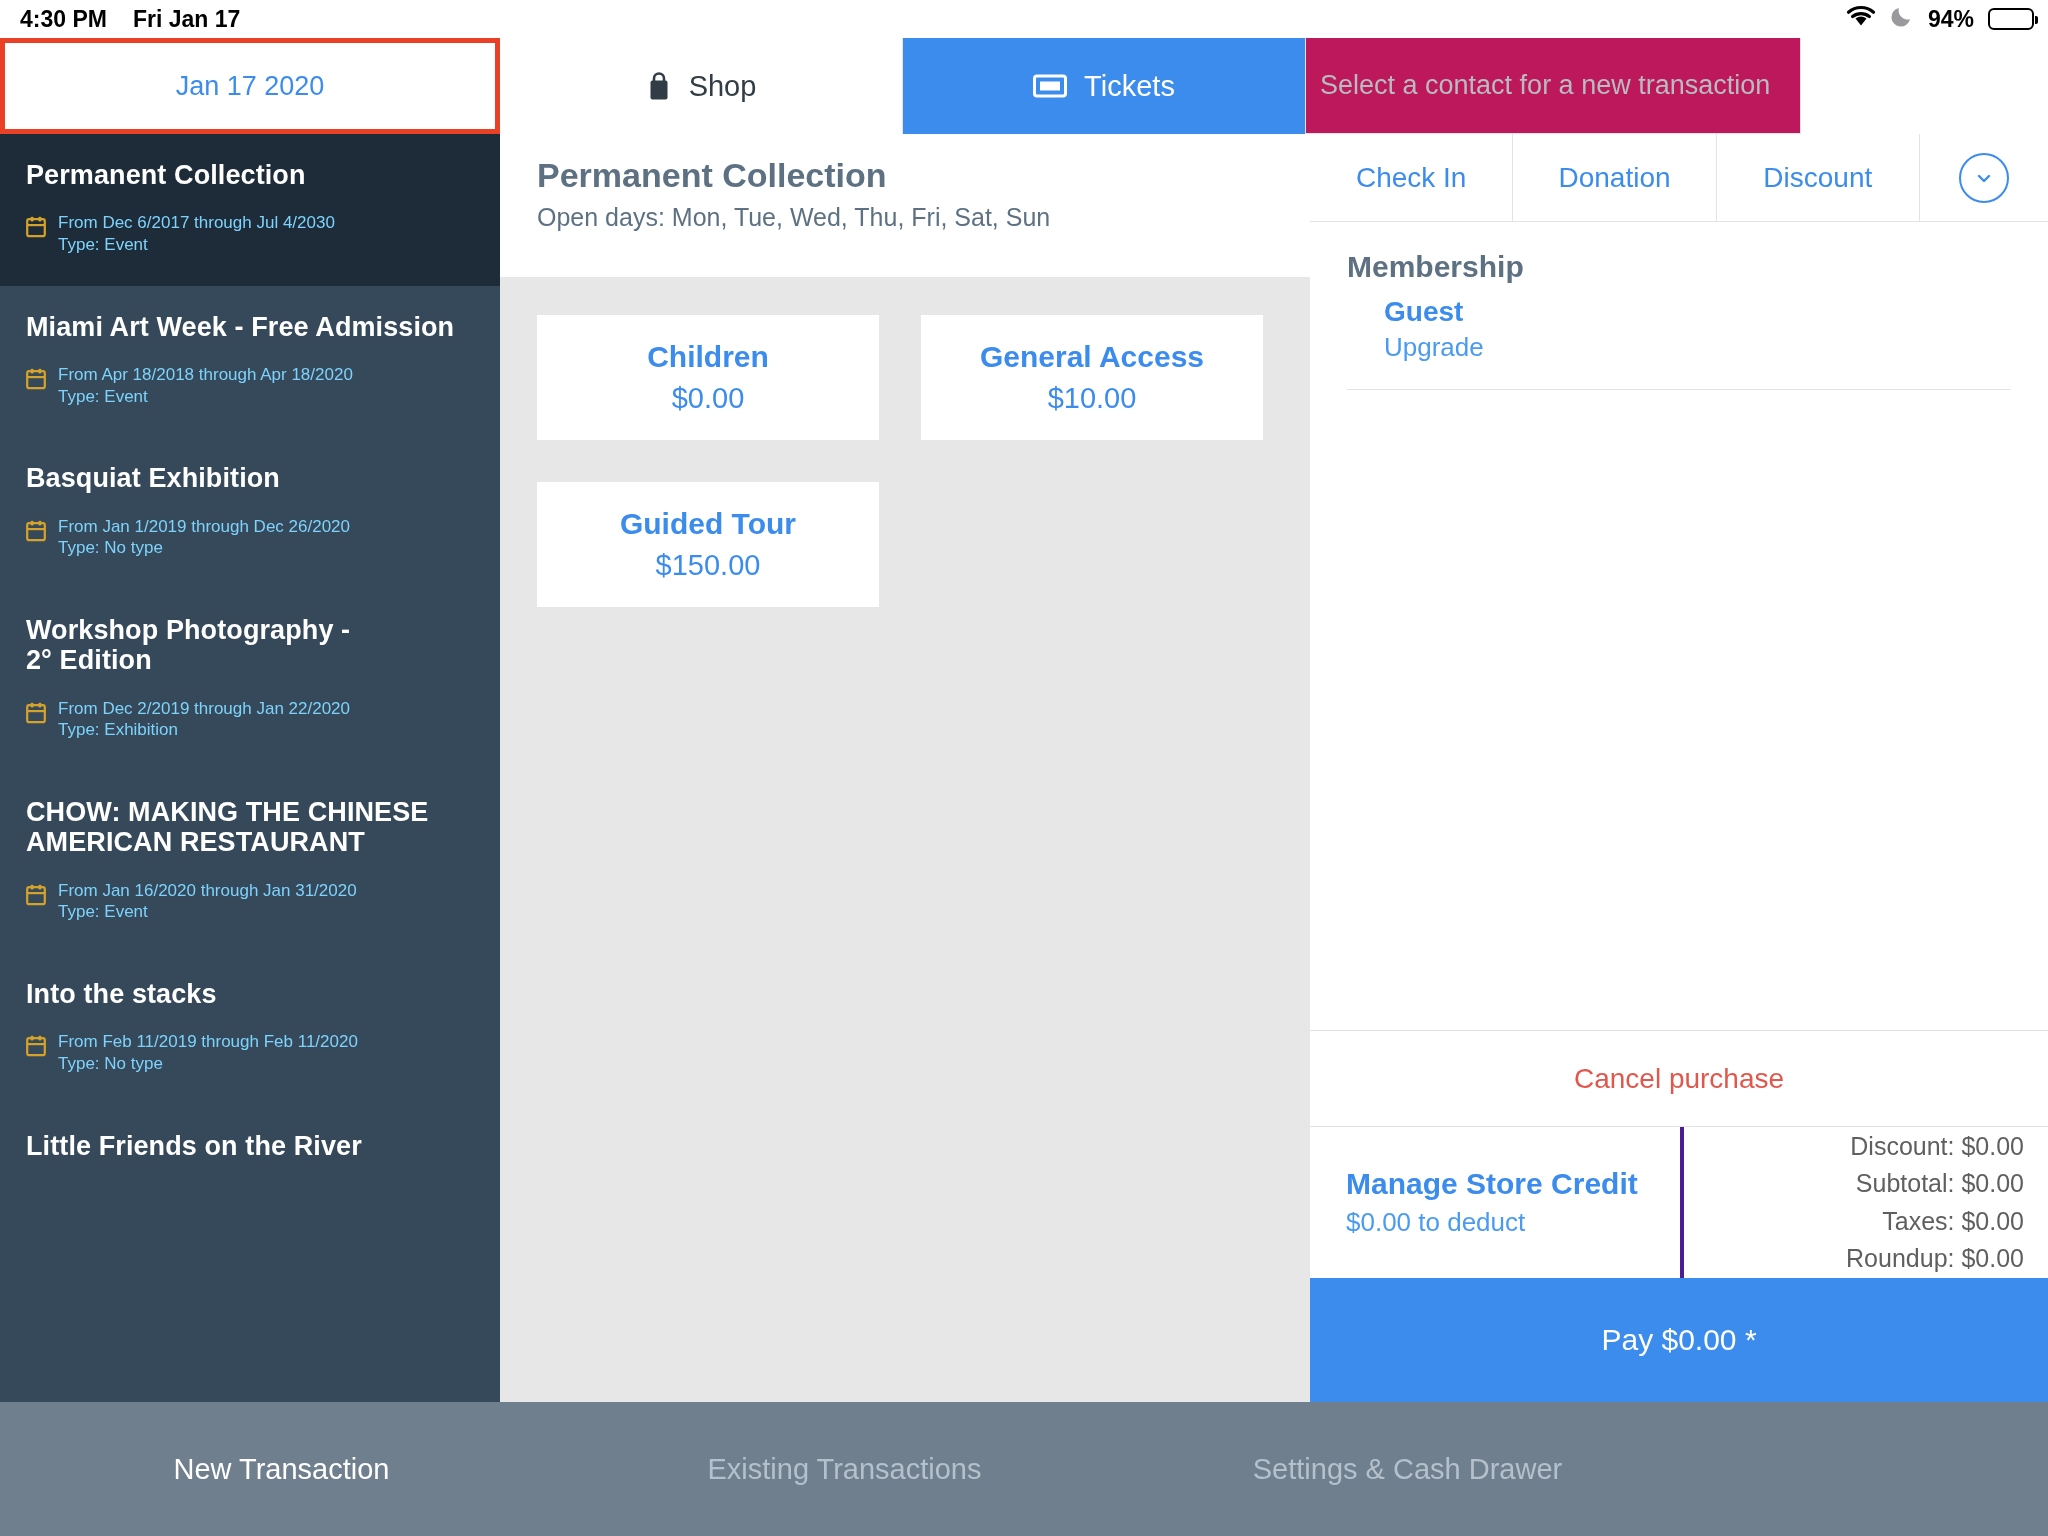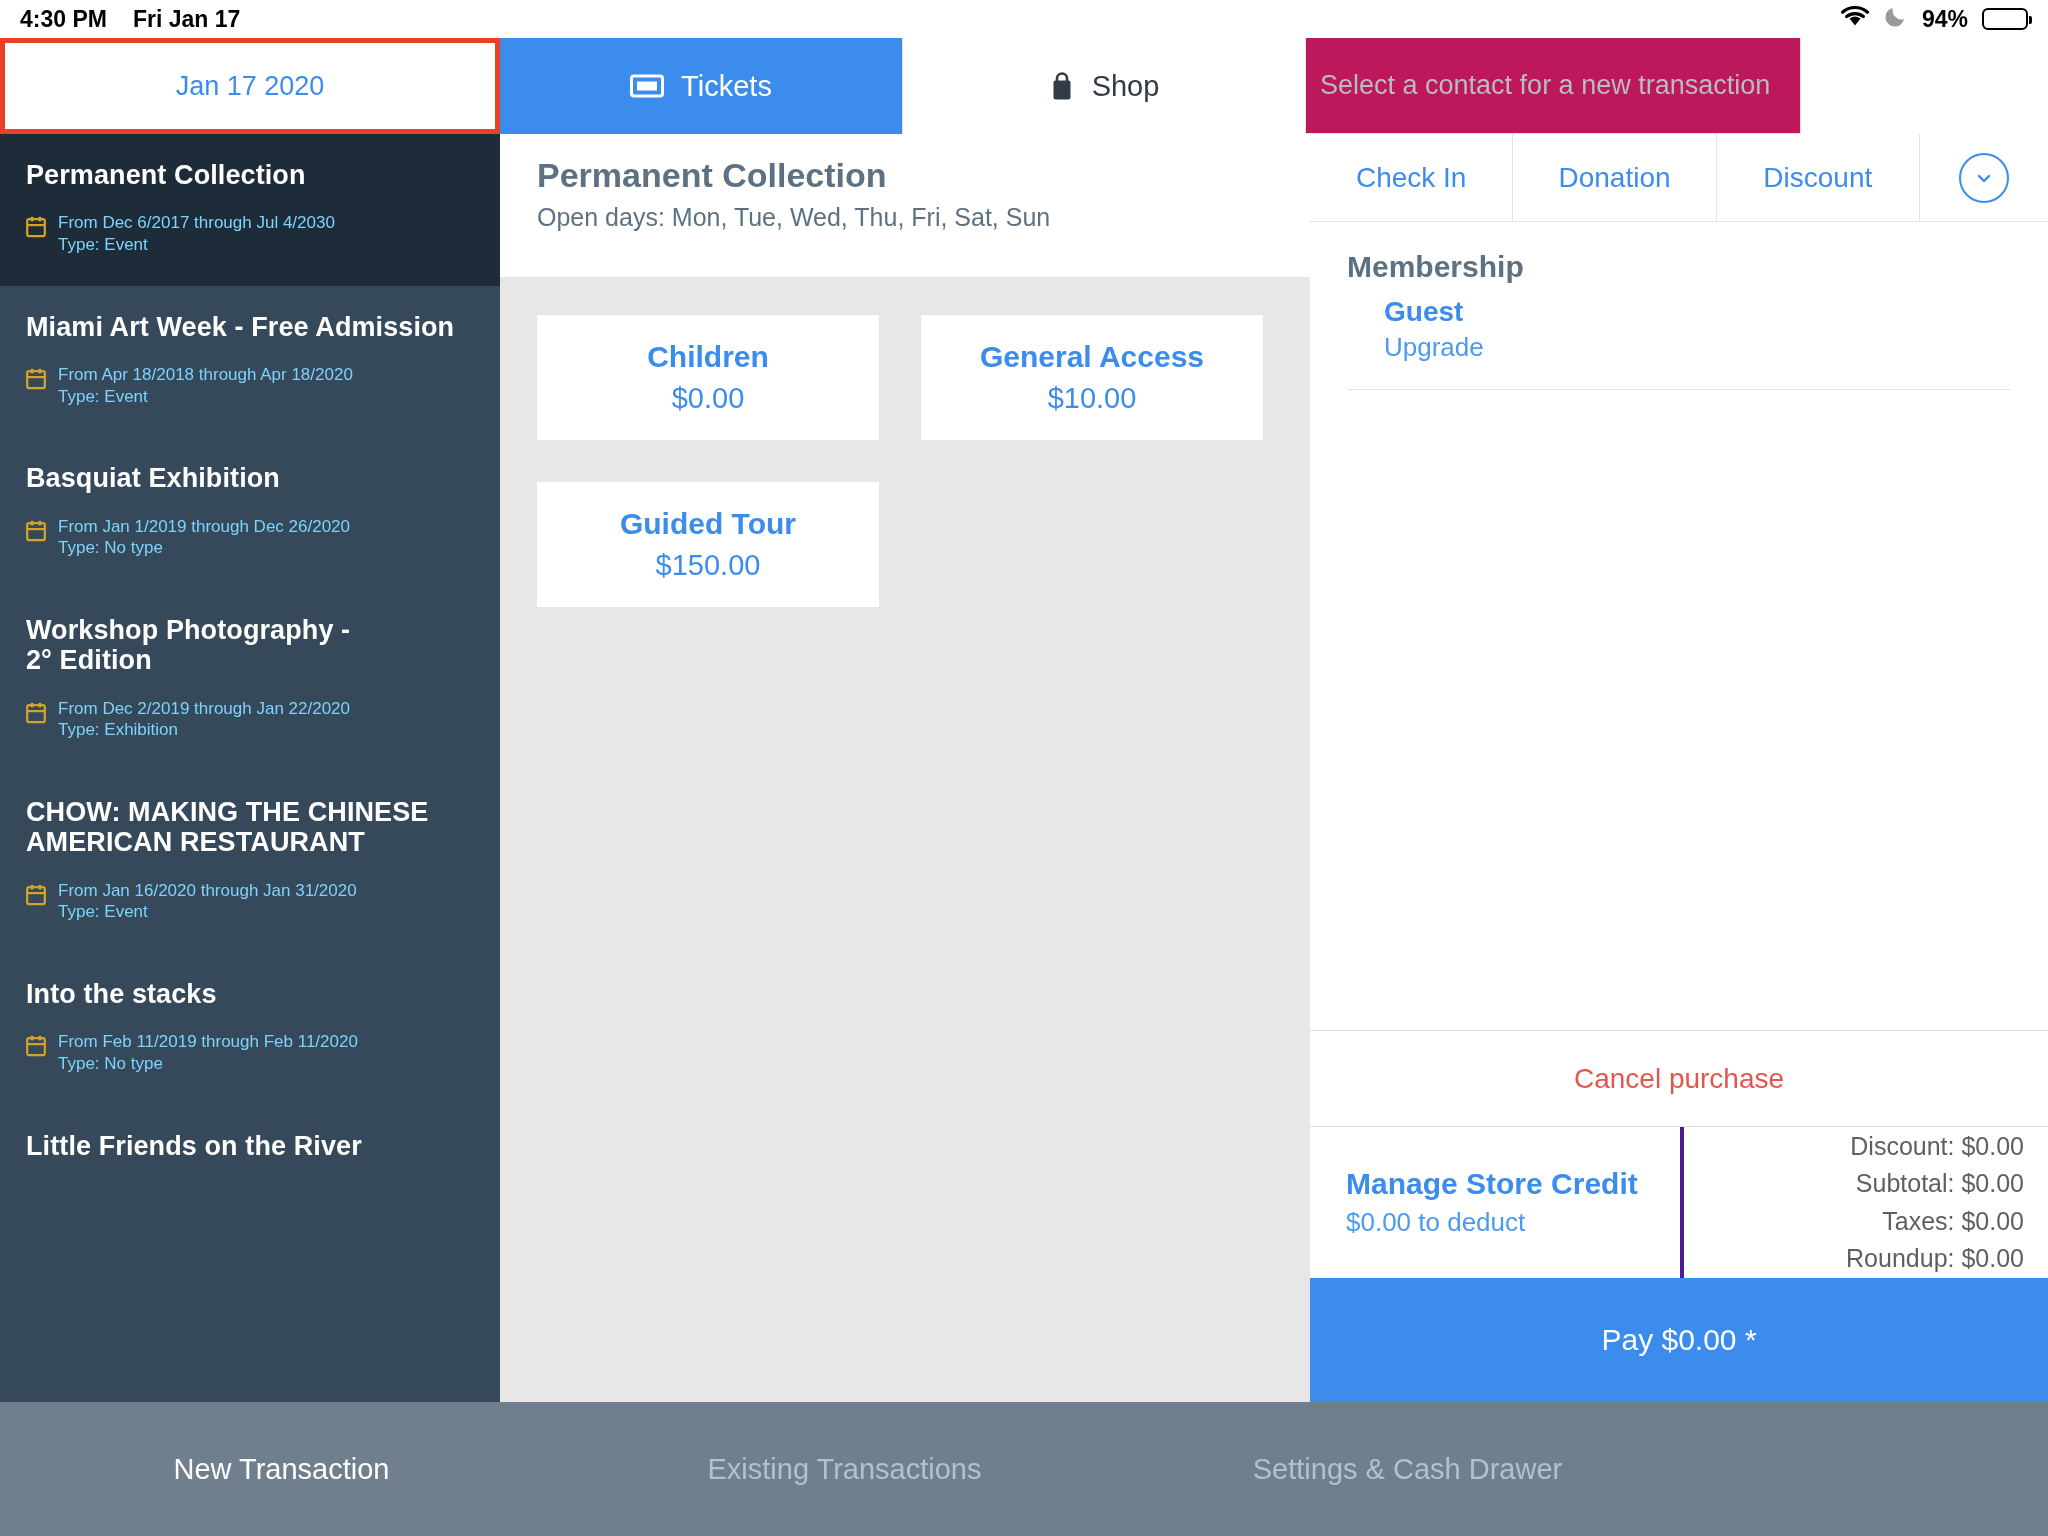--- a/index.html
+++ b/index.html
@@ -13,21 +13,21 @@
   
   .statusbar {
     position: absolute; top: 0; left: 0;
     width: 2048px; height: 38px;
     background: #ffffff;
     display: flex; align-items: center;
     font-size: 23px; font-weight: 600; color: #000;
   }
   .sb-left { display: flex; align-items: center; gap: 26px; padding-left: 20px; }
   .sb-right {
-    margin-left: auto; padding-right: 20px;
+    margin-left: auto; padding-right: 14px;
     display: flex; align-items: center; gap: 14px;
   }
   .wifi-icon { display: block; }
   .moon-icon { display: block; }
   .battery {
     width: 46px; height: 22px;
     border: 2.5px solid #000; border-radius: 6px;
     position: relative; padding: 2.5px;
   }
   .battery:after {
@@ -230,38 +230,38 @@
     </span>
   </div>
 </div>
 
 <div class="toprow">
 
   <div class="date-cell">
     <span class="date-text">Jan 17 2020</span>
   </div>
 
+  <div class="tab">
+    <span class="tab-icon">
+      <svg width="26" height="30" viewBox="0 0 26 30">
+        <path d="M8 10V7.5a5 5 0 0 1 10 0V10" fill="none" stroke="#323c46" stroke-width="2.6"></path>
+        <rect x="4.5" y="9.5" width="17" height="19" rx="2" fill="#323c46"></rect>
+      </svg>
+    </span>
+    <span>Shop</span>
+  </div>
+
   <div class="tab active">
     <span class="tab-icon">
       <svg width="34" height="26" viewBox="0 0 34 26">
         <rect x="1.5" y="3" width="31" height="20" rx="2.5" fill="none" stroke="#ffffff" stroke-width="3"></rect>
         <rect x="7" y="8.5" width="20" height="9" fill="#ffffff"></rect>
       </svg>
     </span>
     <span>Tickets</span>
-  </div>
-
-  <div class="tab">
-    <span class="tab-icon">
-      <svg width="26" height="30" viewBox="0 0 26 30">
-        <path d="M8 10V7.5a5 5 0 0 1 10 0V10" fill="none" stroke="#323c46" stroke-width="2.6"></path>
-        <rect x="4.5" y="9.5" width="17" height="19" rx="2" fill="#323c46"></rect>
-      </svg>
-    </span>
-    <span>Shop</span>
   </div>
 
   <div class="contact-cell">Select a contact for a new transaction</div>
 </div>
 
 <div class="sidebar">
 
   <div class="side-item selected">
     <div class="side-title">Permanent Collection</div>
     <div class="side-meta">

